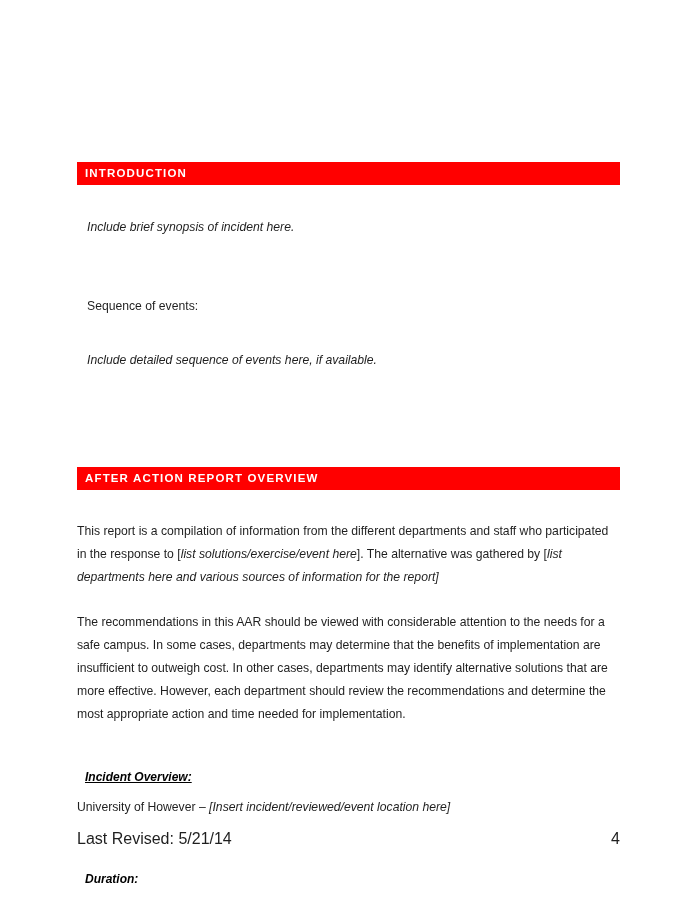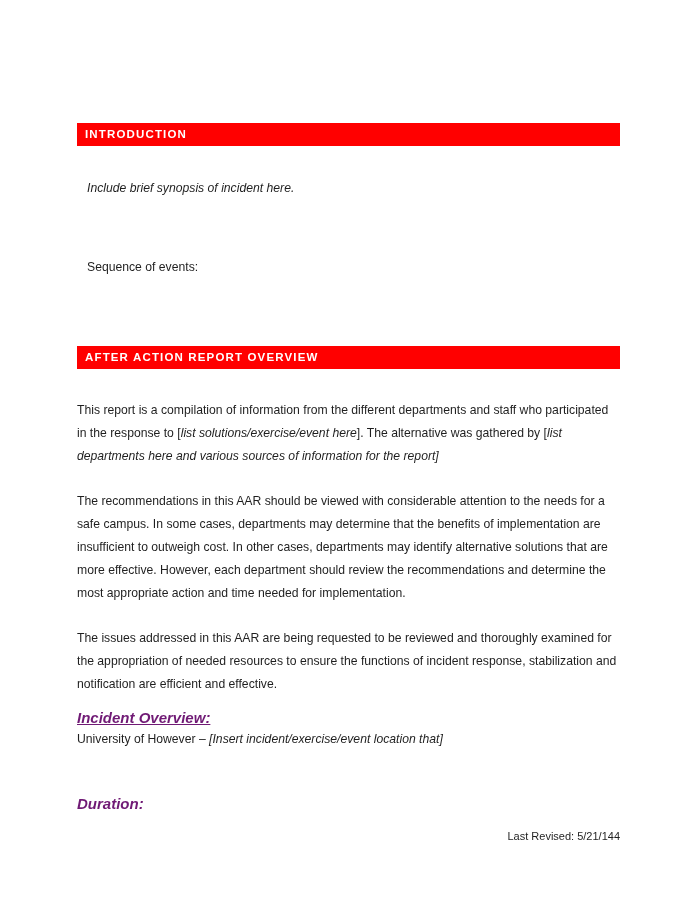--- a/index.html
+++ b/index.html
@@ -34,64 +34,65 @@
     background: #ff0000;
     color: #ffffff;
     font-size: 11.5px;
     font-weight: bold;
     letter-spacing: 1.15px;
     padding: 5px 0 5px 8px;
     line-height: 13px;
     height: 13px;
     box-sizing: content-box;
     width: 535px;
+    margin-top: 39px;
   }
 
   .body-text {
     font-size: 12.2px;
     line-height: 23px;
     color: #1f1f1f;
     margin: 10px;
   }
   .italic {
     font-style: italic;
   }
   .para {
     font-size: 12.2px;
     line-height: 23.2px;
     color: #1f1f1f;
     margin: 0;
     text-align: left;
   }
   .sub-head {
-    font-size: 15px;
+    font-size: 12px;
     font-weight: bold;
     font-style: italic;
-    color: #701a75;
+    color: #000000;
     line-height: 21px;
-    margin: 0;
+    margin: 8px;
   }
   .sub-head.underlined {
     text-decoration: underline;
   }
 
   .spacer-sm { height: 11px; }
   .spacer-md { height: 21px; }
   .spacer-lg { height: 30px; }
   .spacer-xl { height: 36px; }
 
   .footer {
     position: absolute;
     left: 77px;
     top: 830px;
     width: 543px;
     display: flex;
-    justify-content: flex-end;
+    justify-content: space-between;
     align-items: baseline;
-    font-size: 11px;
+    font-size: 16px;
     color: #1f1f1f;
   }
 </style>
 </head>
 <body>
 
 <div class="page">
 
   <div class="content">
 
@@ -100,43 +101,43 @@
     <div class="spacer-md"></div>
 
     <p class="body-text italic">Include brief synopsis of incident here.</p>
 
     <div class="spacer-xl"></div>
 
     <p class="body-text">Sequence of events:</p>
 
     <div class="spacer-sm"></div>
 
+    <p class="body-text italic">Include detailed sequence of events here, if available.</p>
 
     <div class="spacer-xl"></div>
     <div style="height:10px"></div>
 
     <div class="section-band">AFTER ACTION REPORT OVERVIEW</div>
 
     <div class="spacer-lg"></div>
 
     <p class="para"><span>This report is a compilation of information from the different departments and staff who participated in the response to [</span><span class="italic">list solutions/exercise/event here</span><span>]. The alternative was gathered by [</span><span class="italic">list departments here and various sources of information for the report]</span></p>
 
     <div class="spacer-md"></div>
 
     <p class="para">The recommendations in this AAR should be viewed with considerable attention to the needs for a safe campus.  In some cases, departments may determine that the benefits of implementation are insufficient to outweigh cost.  In other cases, departments may identify alternative solutions that are more effective.  However, each department should review the recommendations and determine the most appropriate action and time needed for implementation.</p>
 
     <div class="spacer-md"></div>
 
-    <p class="para">The issues addressed in this AAR are being requested to be reviewed and thoroughly examined for the appropriation of needed resources to ensure the functions of incident response,  stabilization and notification are efficient and effective.</p>
 
     <div class="spacer-sm"></div>
 
     <p class="sub-head underlined">Incident Overview:</p>
 
-    <p class="para"><span>University of However – </span><span class="italic">[Insert incident/exercise/event location that]</span></p>
+    <p class="para"><span>University of However – </span><span class="italic">[Insert incident/reviewed/event location here]</span></p>
 
     <div class="spacer-md"></div>
 
 
 
     <div class="spacer-md"></div>
 
     <p class="sub-head">Duration:</p>
 
   </div>

